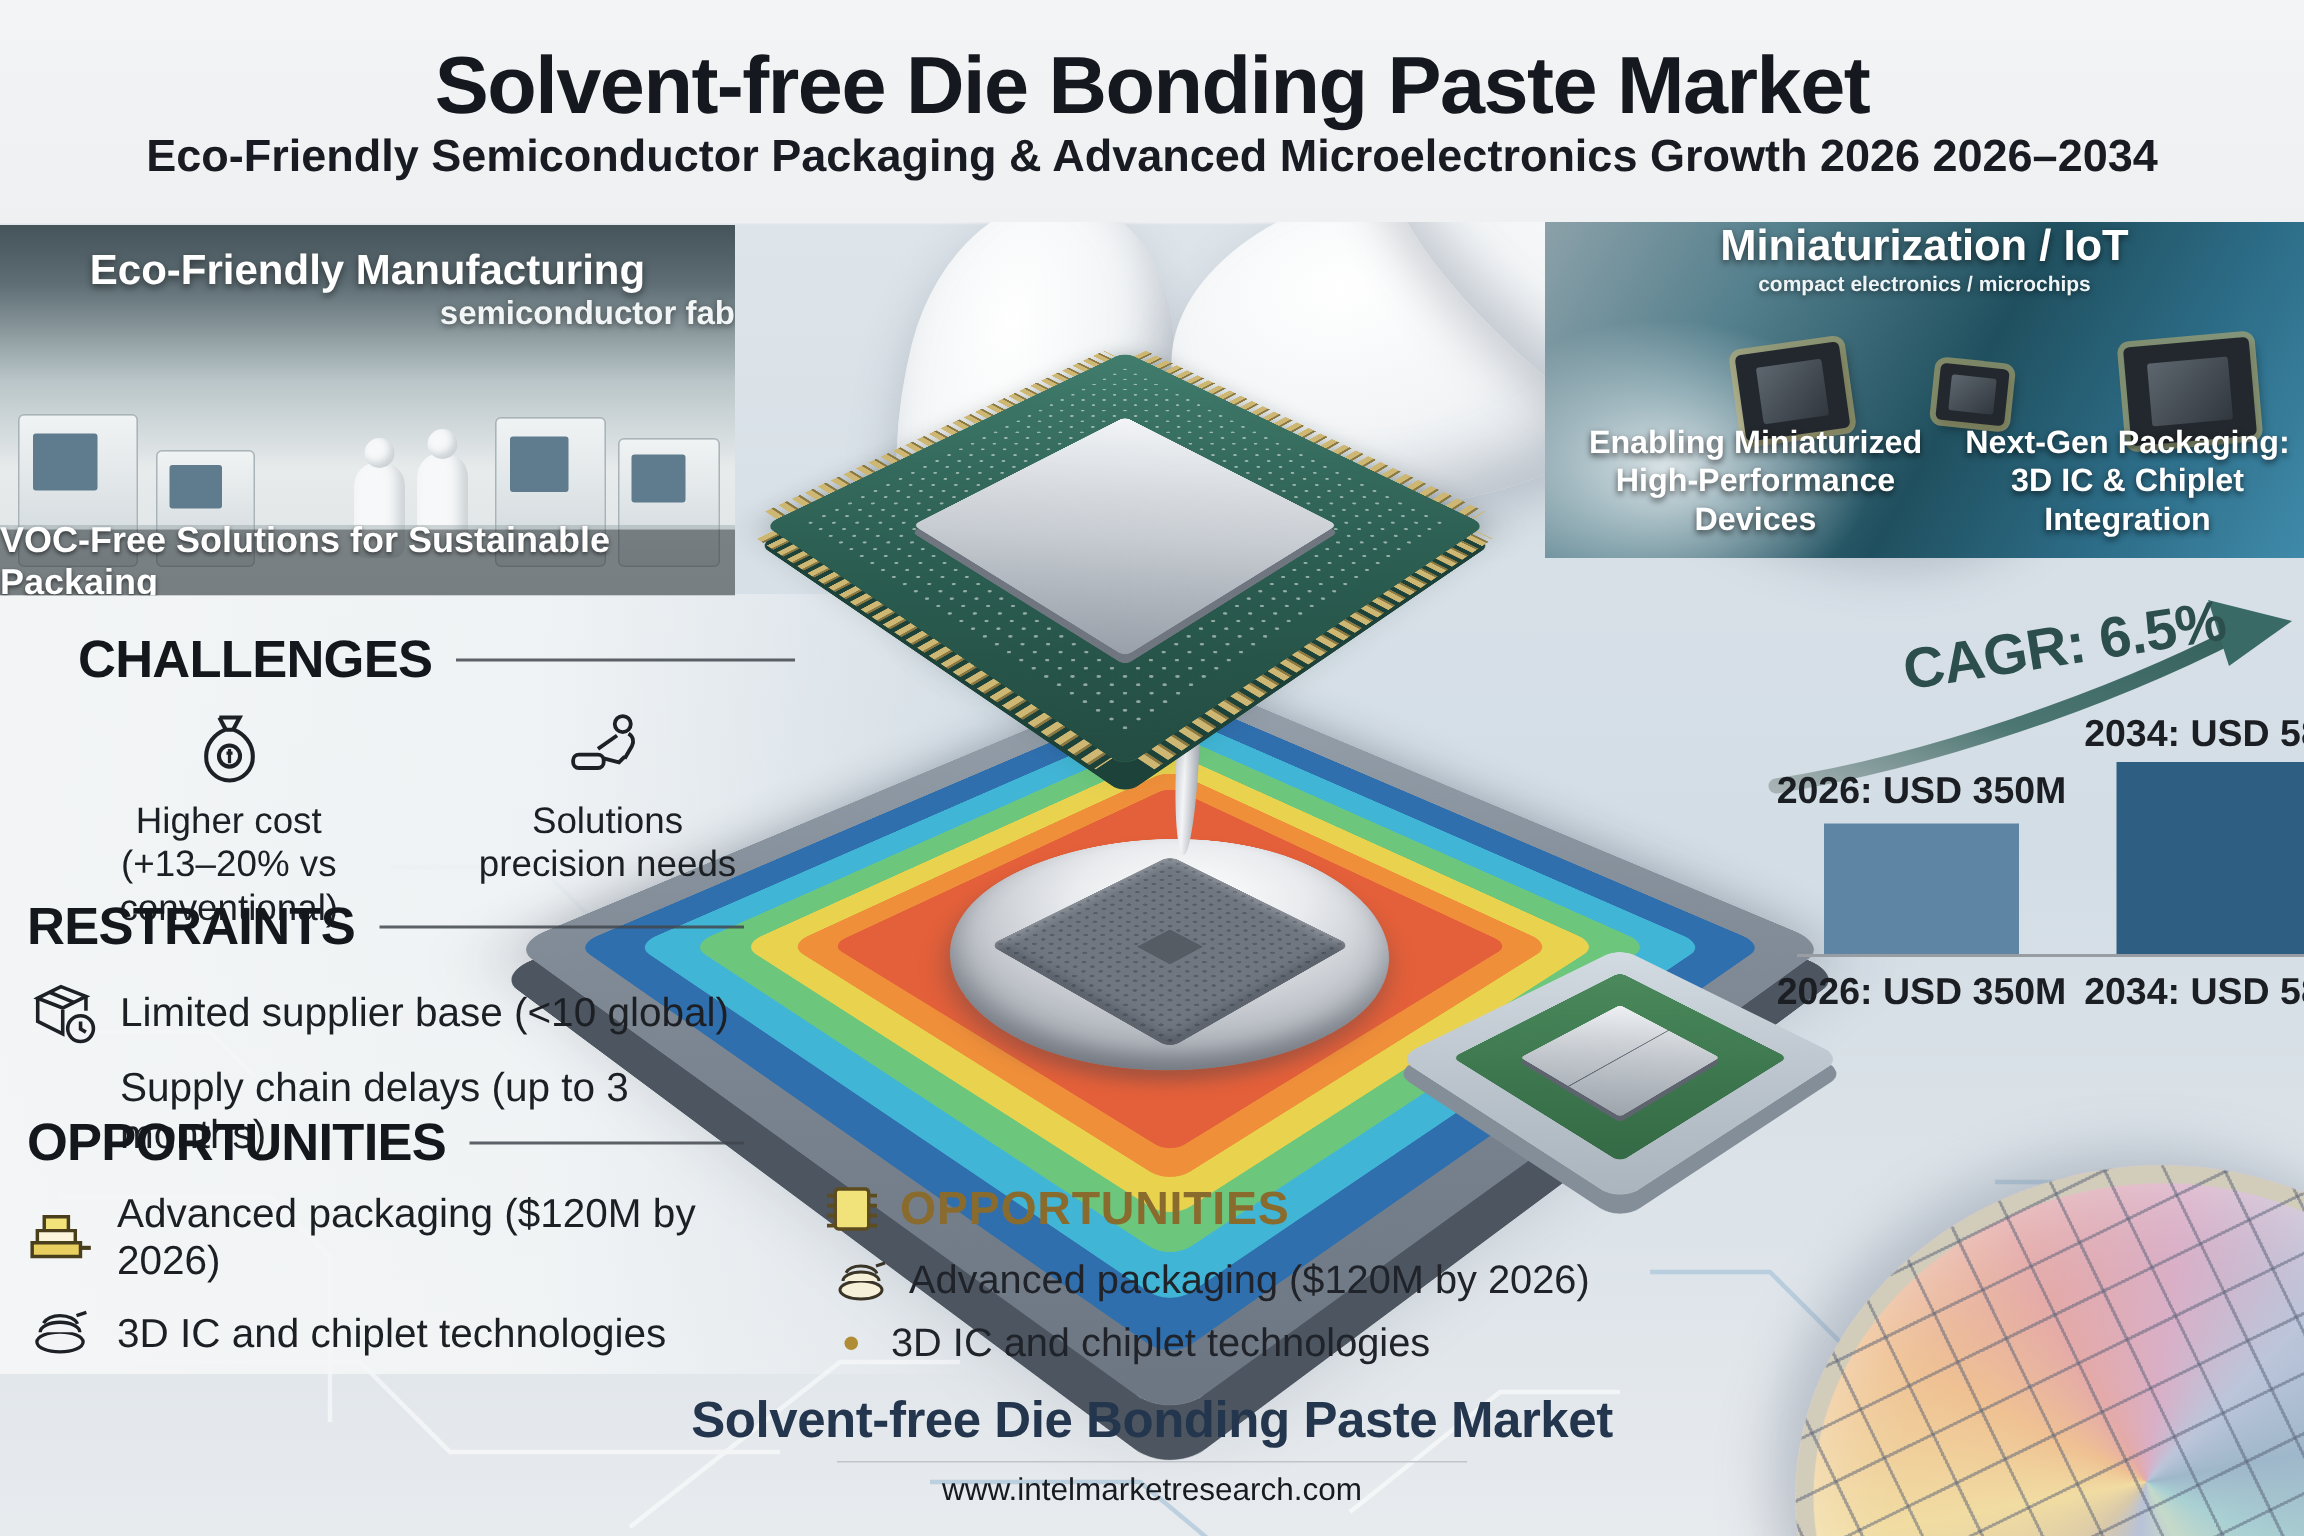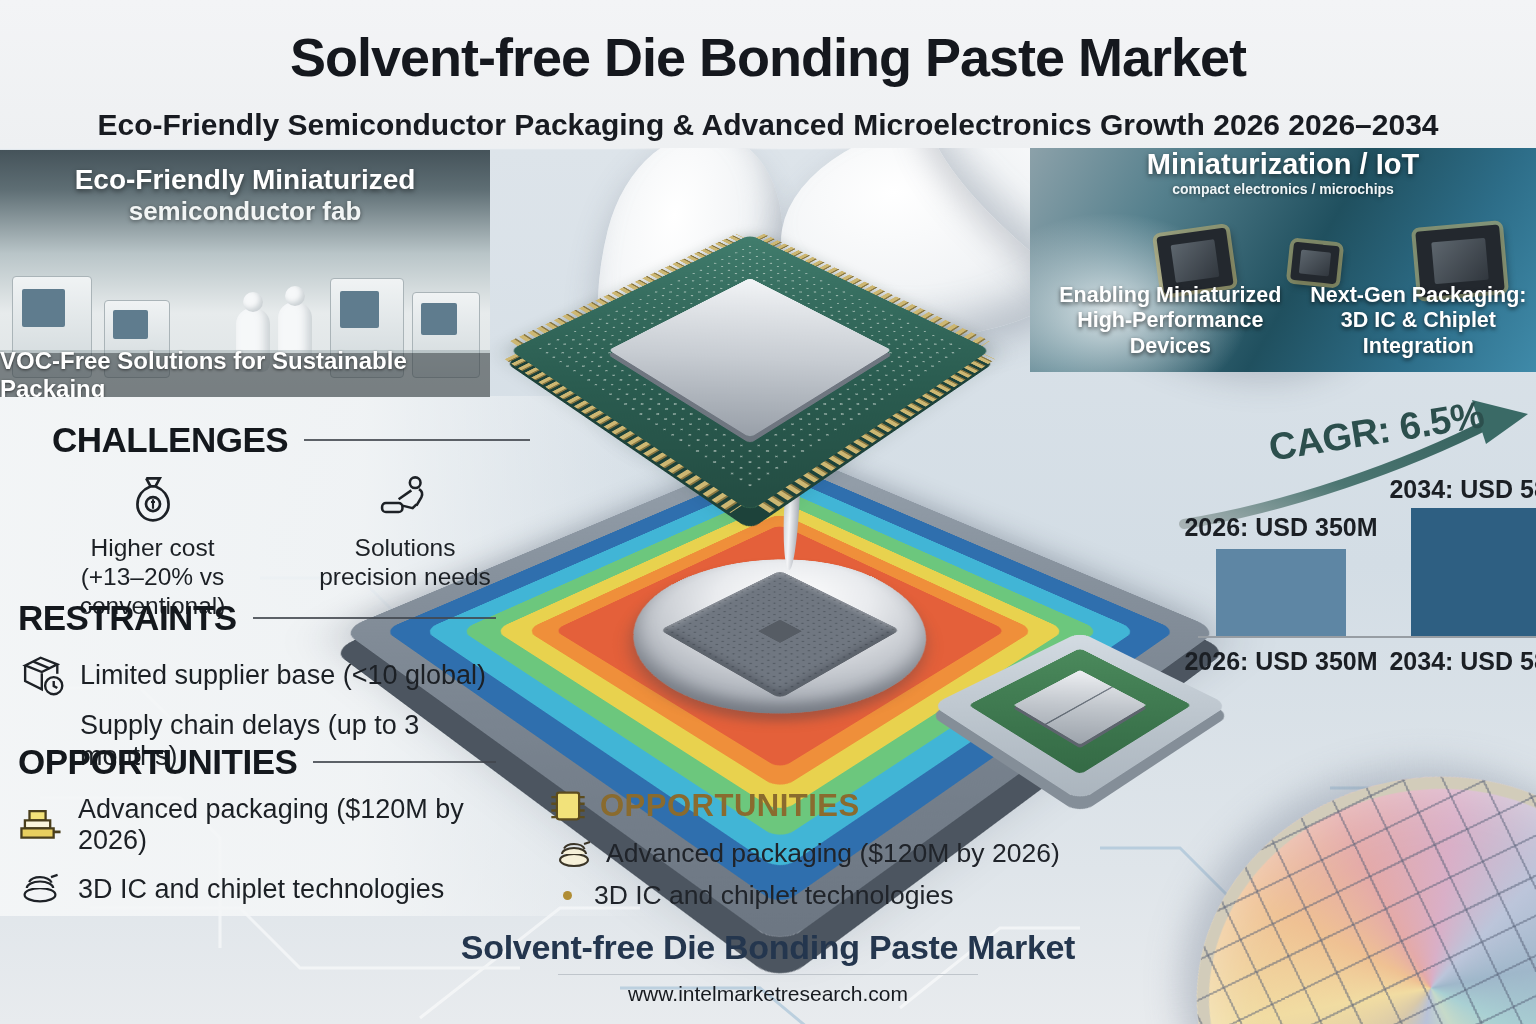--- a/index.html
+++ b/index.html
@@ -4,21 +4,21 @@
 <style>
   html,body{margin:0;padding:0;background:#888;}
   .stage{position:relative;width:1536px;height:1024px;overflow:hidden;margin:0 auto;
     font-family:Liberation Sans, sans-serif;color:#1b1f26;
     background:linear-gradient(180deg,#f2f3f5 0,#f2f3f5 148px,#dde4ea 150px,#d3dde5 55%,#dfe5ea 85%,#e8ebee 100%);padding-left:12px;}
 
   
   .header{position:absolute;left:0;top:0;width:1536px;height:148px;z-index:9;
     background:linear-gradient(180deg,#f3f4f6,#eef0f2);text-align:center;}
   .header .title{margin-top:26px;font-size:54px;font-weight:800;letter-spacing:-1px;color:#15181e;}
-  .header .subtitle{margin-top:20px;font-size:30px;font-weight:600;color:#181b21;}
+  .header .subtitle{margin-top:0;font-size:30px;font-weight:600;color:#181b21;}
 
   
   .traces{position:absolute;left:0;top:148px;width:1536px;height:876px;z-index:1;}
   .haze{position:absolute;left:0;top:396px;width:660px;height:520px;z-index:2;
     background:linear-gradient(90deg,rgba(244,246,247,.95) 0%,rgba(244,246,247,.85) 55%,rgba(244,246,247,0) 100%);}
 
   
   .cpu{position:absolute;left:340px;top:330px;width:880px;height:560px;z-index:3;}
   .cpu-plane{position:absolute;left:130px;top:-10px;width:620px;height:620px;
     transform:perspective(1400px) rotateX(58deg) rotateZ(45deg);}
@@ -92,21 +92,21 @@
     box-shadow:inset 0 0 0 12px #d2ccba, inset 0 0 70px rgba(255,255,255,.55), -14px -14px 34px rgba(110,120,140,.35);}
   .wafer-grid{position:absolute;inset:-60px;transform:rotate(-14deg);
     background-image:repeating-linear-gradient(0deg,rgba(85,95,118,.5) 0 2px,transparent 2px 36px),
       repeating-linear-gradient(90deg,rgba(85,95,118,.5) 0 2px,transparent 2px 36px);}
 
   
   .panel-left{position:absolute;left:0;top:150px;width:490px;height:247px;z-index:7;overflow:hidden;
     background:linear-gradient(180deg,#45535a 0%,#5e6e74 16%,#b9c5c8 42%,#e7ebec 66%,#dce2e4 100%);}
   .panel-left .p-title{margin-top:14px;text-align:center;font-size:28px;font-weight:800;color:#fff;
     text-shadow:0 2px 5px rgba(0,0,0,.5);}
-  .panel-left .p-sub{text-align:center;font-size:26px;font-weight:600;color:#f2f5f5;text-shadow:0 1px 4px rgba(0,0,0,.5);}
+  .panel-left .p-sub{text-align:right;font-size:22px;font-weight:600;color:#f2f5f5;text-shadow:0 1px 4px rgba(0,0,0,.5);}
   .machine{position:absolute;background:linear-gradient(180deg,#f0f3f4,#cfd7da);border:1px solid #aab4b8;border-radius:4px;}
   .machine .screen{position:absolute;left:12%;top:12%;width:55%;height:38%;background:#5f7c8e;border-radius:2px;}
   .worker{position:absolute;width:34px;height:64px;background:#f6f8f9;border-radius:16px 16px 8px 8px;
     box-shadow:inset -5px -6px 8px rgba(160,170,175,.5);}
   .worker::before{content:"";position:absolute;left:7px;top:-16px;width:20px;height:20px;border-radius:50%;
     background:#f6f8f9;box-shadow:inset -3px -3px 5px rgba(160,170,175,.5);}
   .floorline{position:absolute;left:0;bottom:44px;width:100%;height:3px;background:rgba(130,145,150,.35);}
   .caption-bar{position:absolute;left:0;bottom:0;width:100%;height:44px;background:rgba(36,46,50,.55);
     display:flex;align-items:center;justify-content:center;font-size:24px;font-weight:700;color:#fff;
     text-shadow:0 1px 3px rgba(0,0,0,.6);}
@@ -261,21 +261,21 @@
   <div class="wafer">
     <div class="wafer-grid"></div>
   </div>
 
   <div class="header">
     <div class="title">Solvent-free Die Bonding Paste Market</div>
     <div class="subtitle">Eco-Friendly Semiconductor Packaging &amp; Advanced Microelectronics Growth 2026 2026–2034</div>
   </div>
 
   <div class="panel-left">
-    <div class="p-title">Eco-Friendly Miniaturized</div>
+    <div class="p-title">Eco-Friendly Manufacturing</div>
     <div class="p-sub">semiconductor fab</div>
     <div class="machine" style="left:12px;top:126px;width:78px;height:100px;">
         <div class="screen"></div>
       </div>
     <div class="machine" style="left:104px;top:150px;width:64px;height:76px;">
         <div class="screen"></div>
       </div>
     <div class="machine" style="left:330px;top:128px;width:72px;height:98px;">
         <div class="screen"></div>
       </div>

